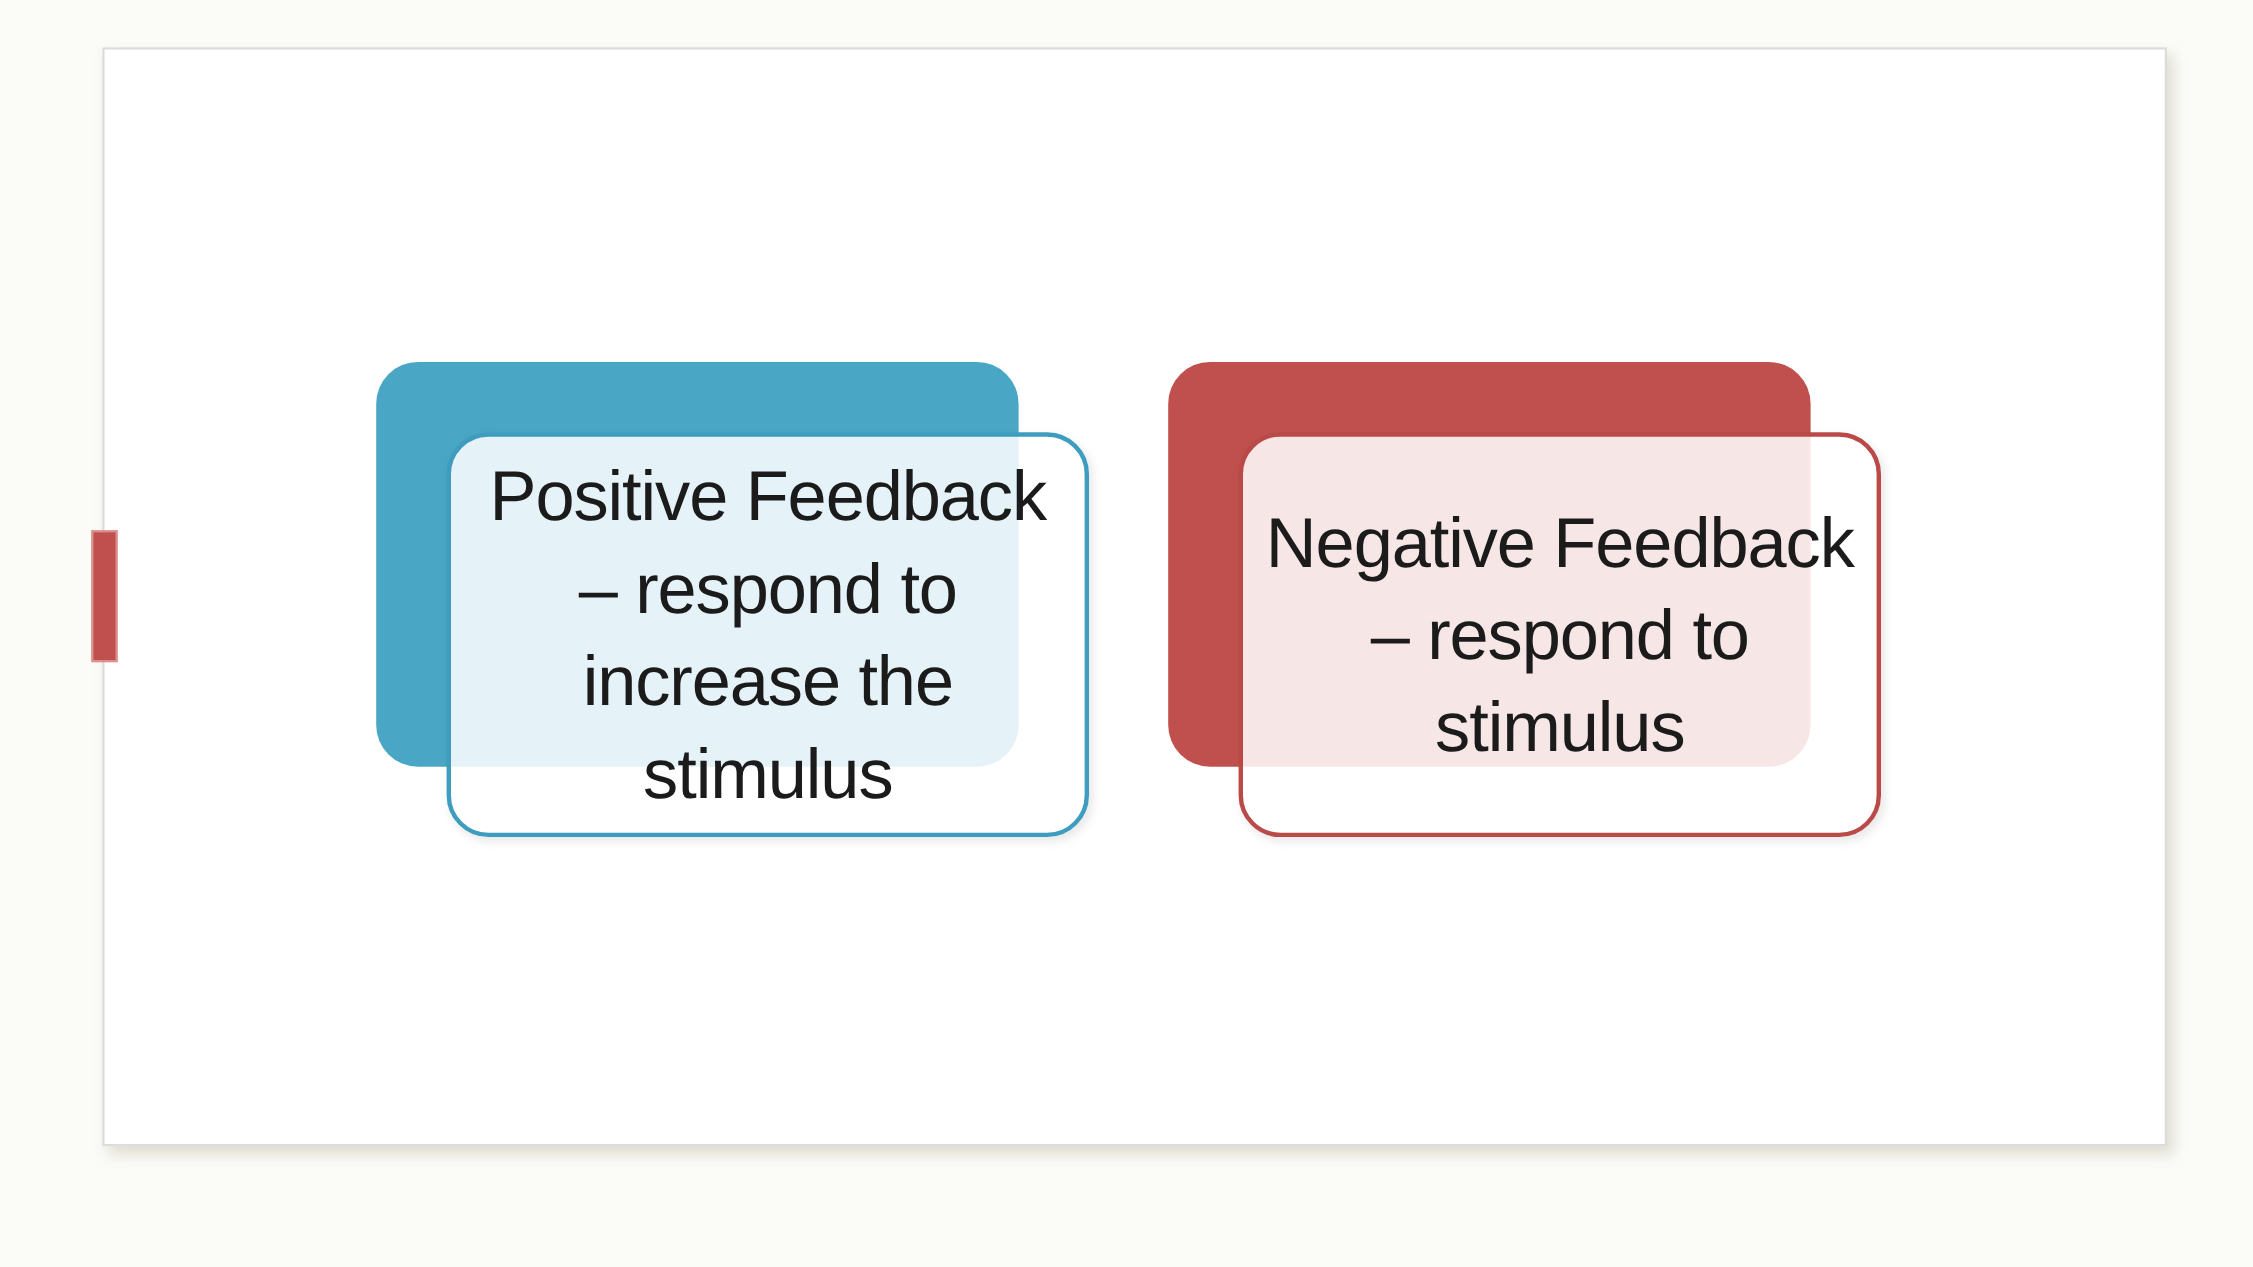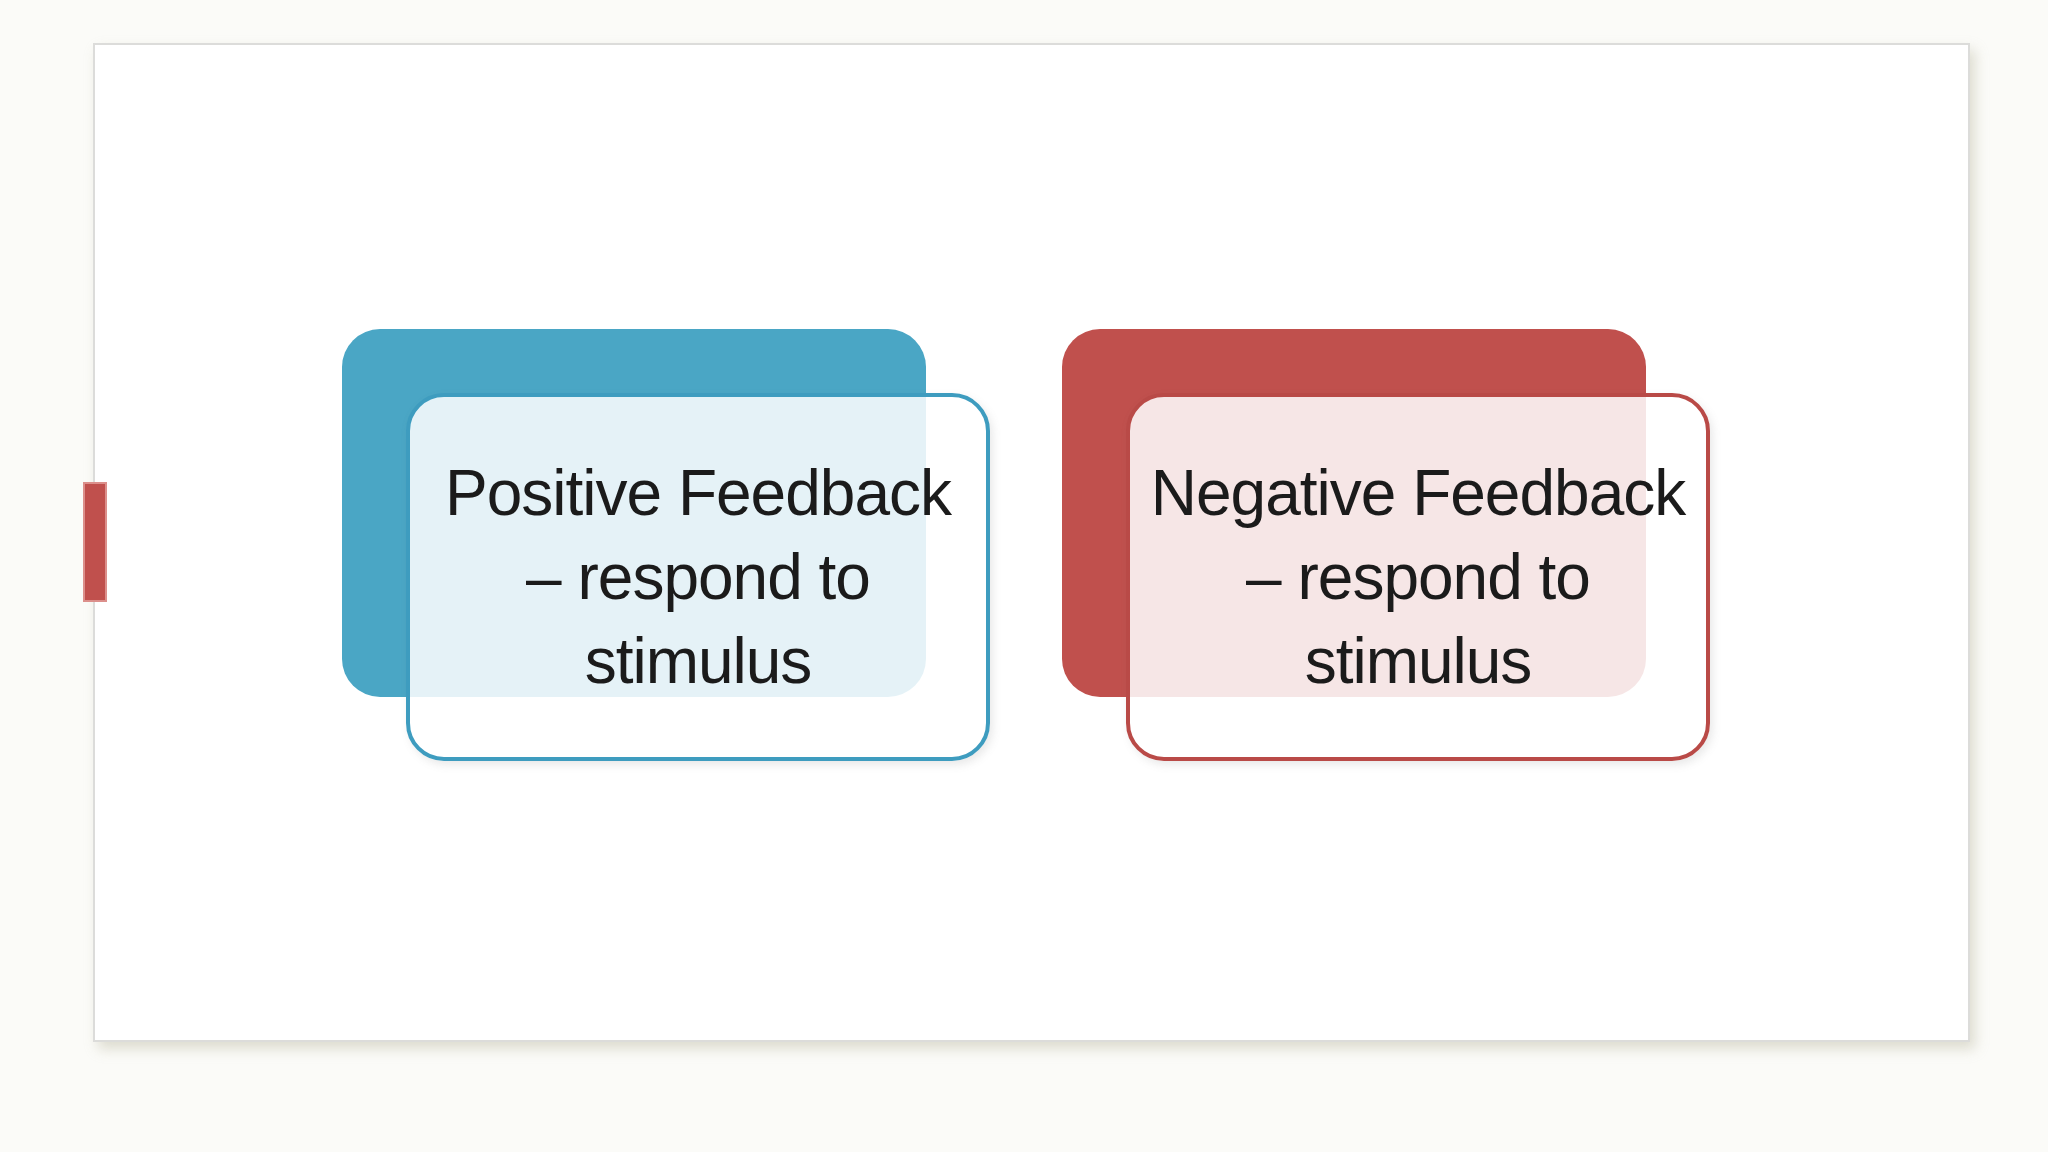--- a/index.html
+++ b/index.html
@@ -81,20 +81,21 @@
 <body>
 
 <div class="page">
   <div class="slide">
 
     <div class="card-back teal"></div>
     <div class="card-front teal">
       <div class="card-text">
         <div>Positive Feedback</div>
         <div>– respond to</div>
+        <div>increase the</div>
         <div>stimulus</div>
       </div>
     </div>
 
     <div class="card-back red"></div>
     <div class="card-front red">
       <div class="card-text">
         <div>Negative Feedback</div>
         <div>– respond to</div>
         <div>stimulus</div>

